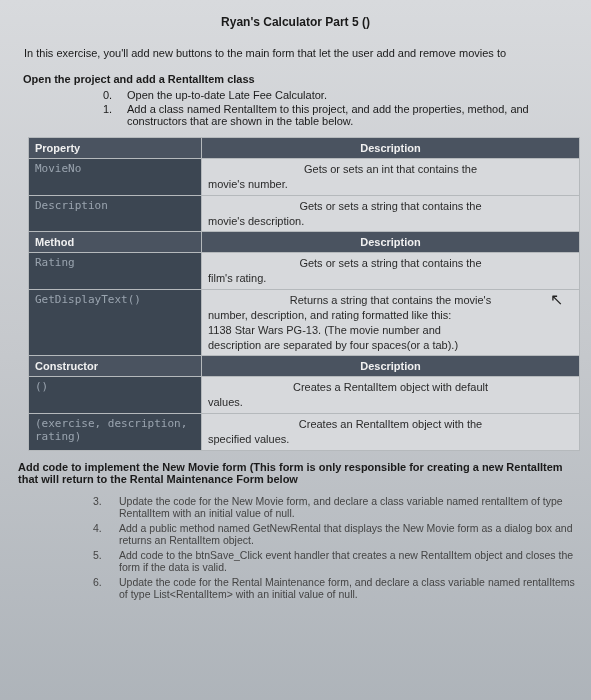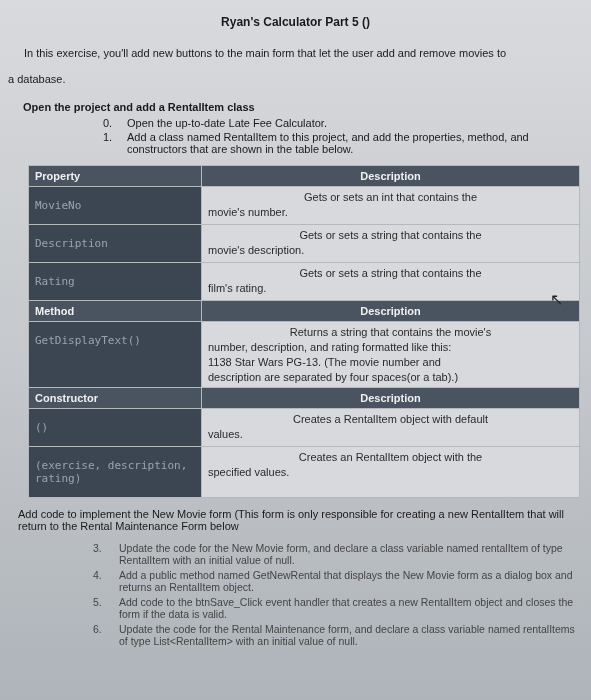--- a/index.html
+++ b/index.html
@@ -51,36 +51,36 @@
     .th {
       background: #4a5360;
       color: #f0f0f0;
       font-weight: bold;
       padding: 4px 6px;
     }
     .th.center { text-align: center; }
     .lcell {
       background: #3c4652;
       color: #9aa4af;
-      padding: 12px 6px;
+      padding: 3px 6px;
       font-family: Consolas, monospace;
       width: 160px;
     }
     .rcell {
       background: #d7d9dc;
       color: #2a2a2a;
       padding: 3px 6px;
       line-height: 1.35;
     }
     .rcell .line1 { text-align: center; }
     .after-table {
       margin: 5px 5px 10px 10px;
       font-size: 11px;
     }
-    .after-table .bold { font-weight: normal; }
+    .after-table .bold { font-weight: bold; }
     .ilist {
       margin-left: 85px;
       color: #444;
       font-size: 10.5px;
     }
     .iitem { display: flex; margin-bottom: 3px; }
     .inum { width: 26px; flex-shrink: 0; }
     .itxt { flex: 1; }
     .cursor {
       position: absolute;
@@ -91,21 +91,20 @@
       pointer-events: none;
     }
   </style>
 </head>
 <body>
 
 <div class="page">
   <div class="title">Ryan's Calculator Part 5 ()</div>
 
   <div class="intro1">In this exercise, you'll add new buttons to the main form that let the user add and remove movies to</div>
-  <div class="intro2">a database.</div>
 
   <div class="section-head">Open the project and add a RentalItem class</div>
   <div class="olist">
     <div class="oitem">
       <div class="onum">0.</div>
       <div class="otxt">Open the up-to-date Late Fee Calculator.</div>
     </div>
     <div class="oitem">
       <div class="onum">1.</div>
       <div class="otxt">Add a class named RentalItem to this project, and add the properties, method, and constructors that are shown in the table below.</div>
@@ -126,29 +125,29 @@
       </td>
     </tr>
     <tr>
       <td class="lcell">Description</td>
       <td class="rcell">
         <div class="line1">Gets or sets a string that contains the</div>
         <div>movie's description.</div>
       </td>
     </tr>
     <tr>
+      <td class="th">Method</td>
+      <td class="th center">Description</td>
+    </tr>
+    <tr>
       <td class="lcell">Rating</td>
       <td class="rcell">
         <div class="line1">Gets or sets a string that contains the</div>
         <div>film's rating.</div>
       </td>
-    </tr>
-    <tr>
-      <td class="th">Method</td>
-      <td class="th center">Description</td>
     </tr>
     <tr>
       <td class="lcell">GetDisplayText()</td>
       <td class="rcell">
         <div class="line1">Returns a string that contains the movie's</div>
         <div>number, description, and rating formatted like this:</div>
         <div>1138    Star Wars PG-13. (The movie number and</div>
         <div>description are separated by four spaces(or a tab).)</div>
       </td>
     </tr>

